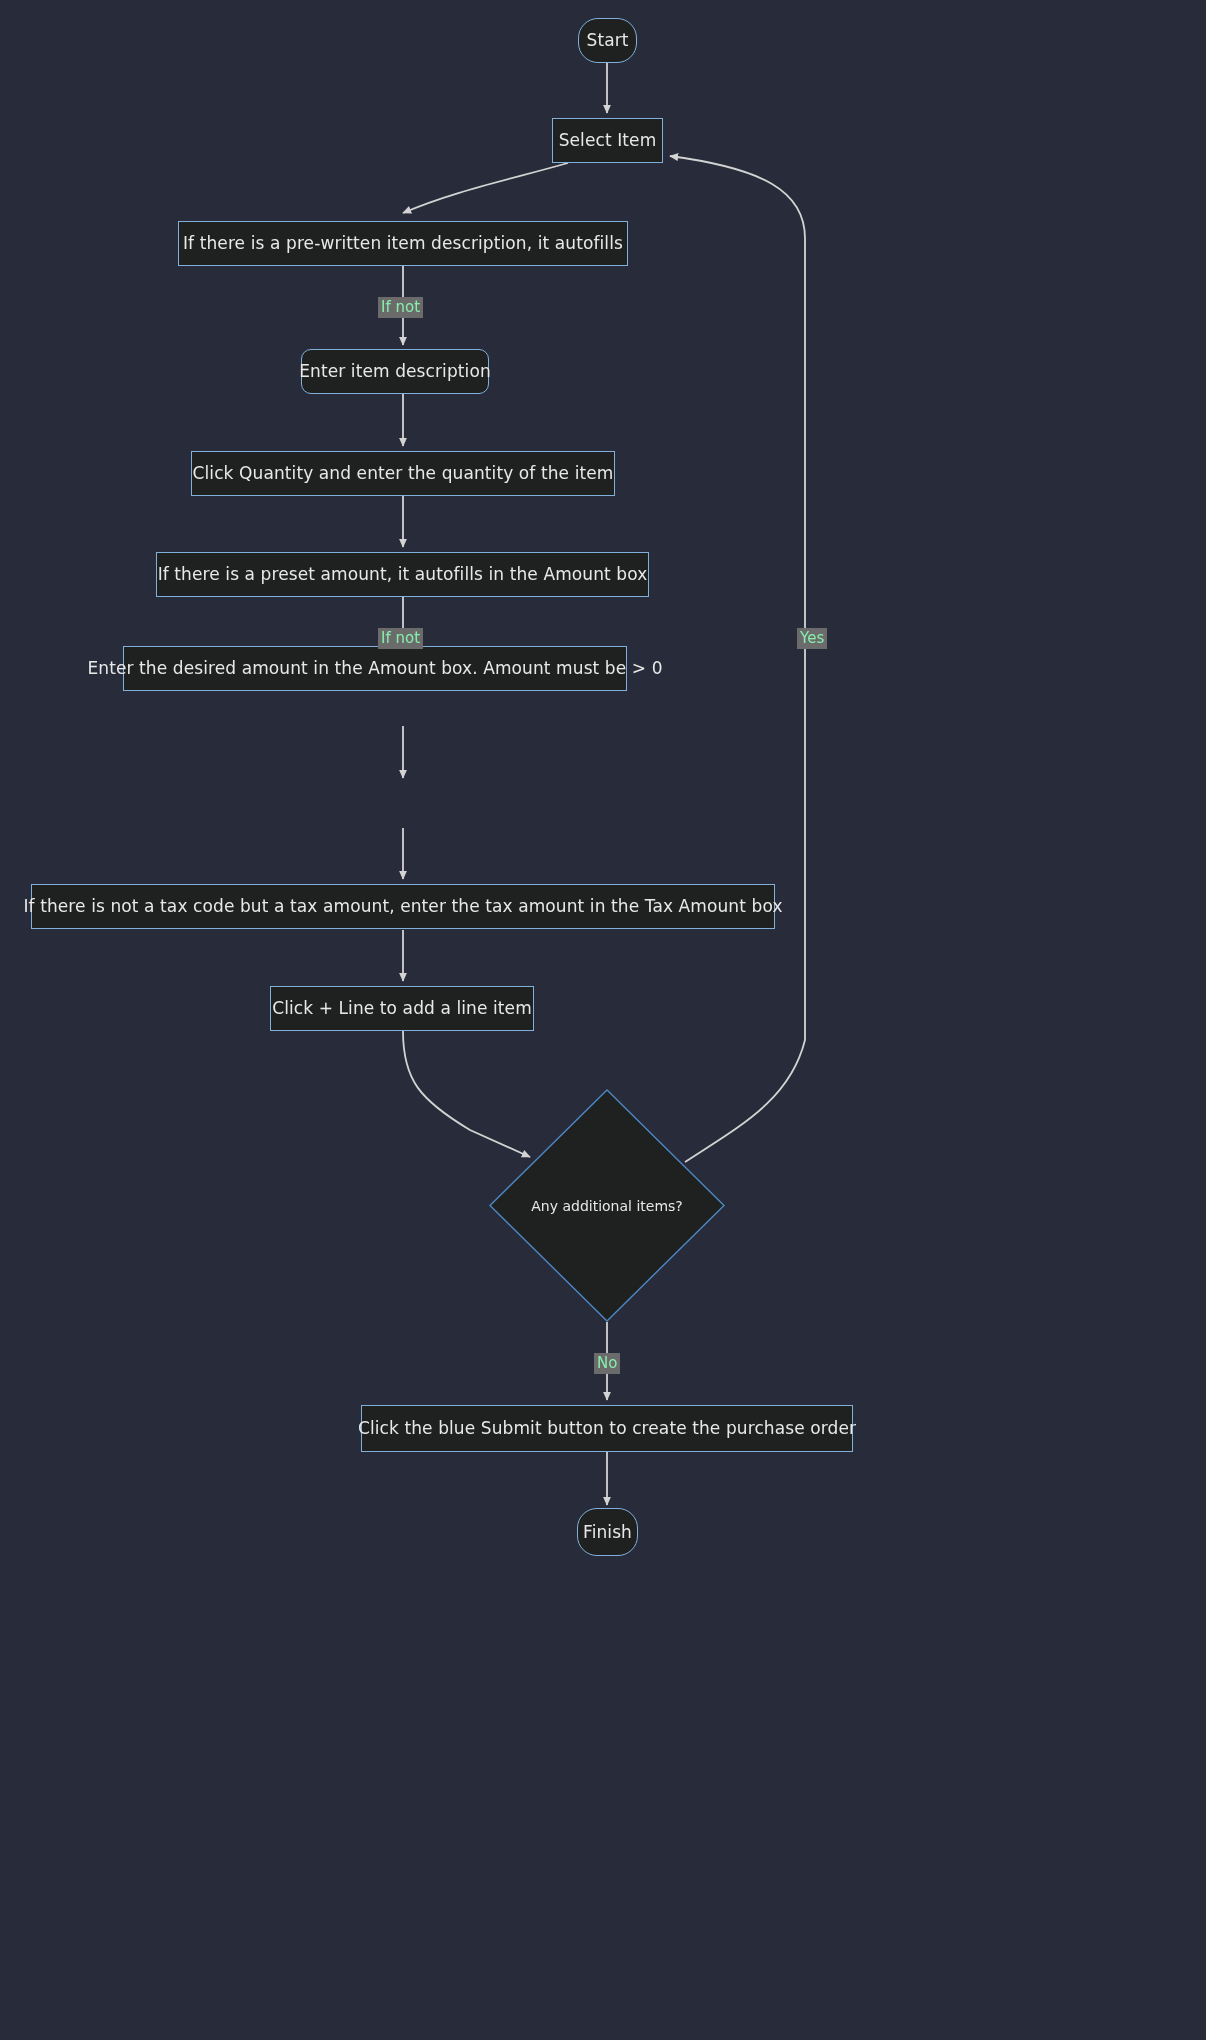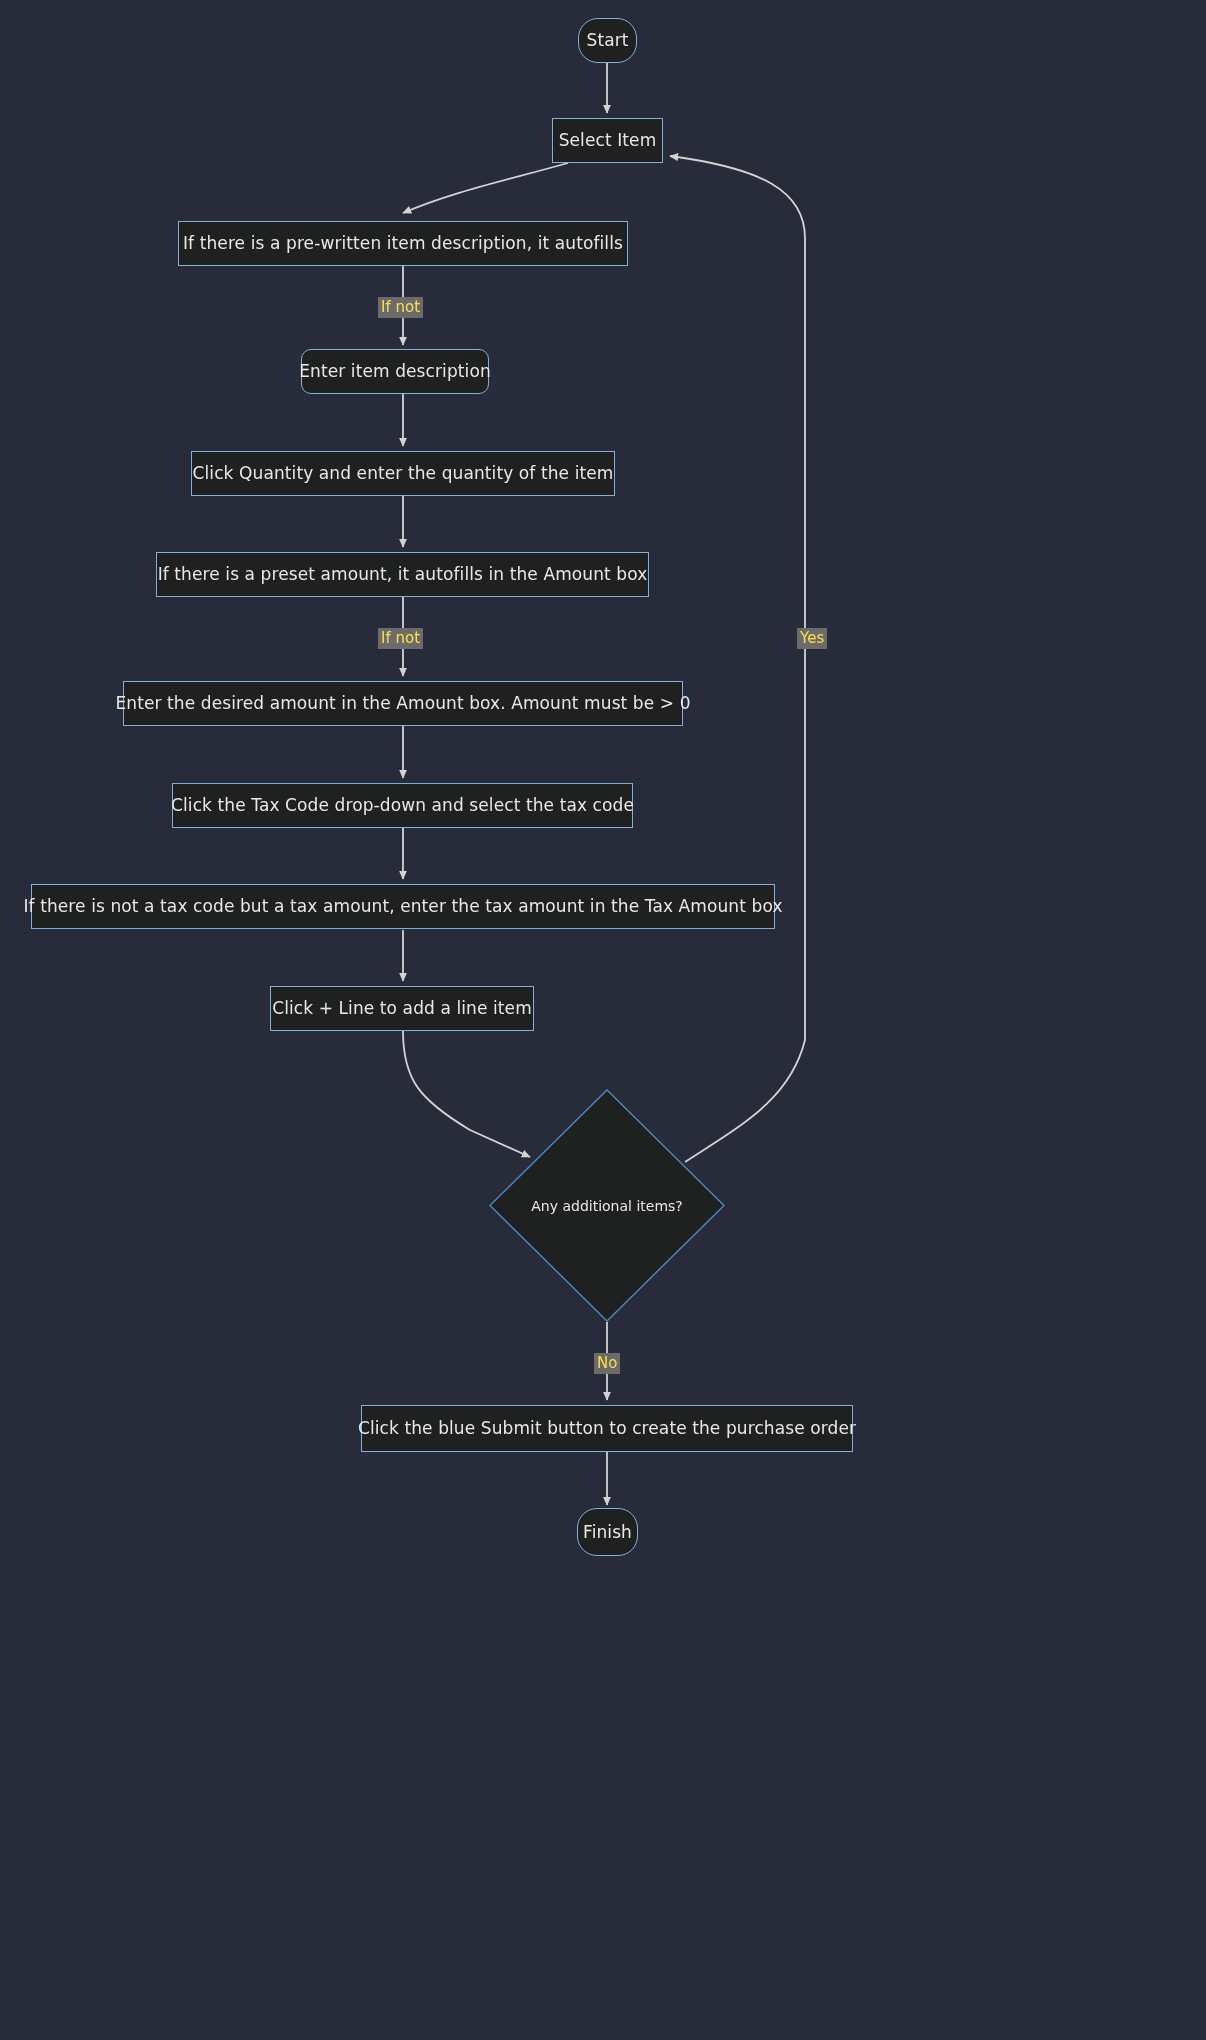--- a/index.html
+++ b/index.html
@@ -32,21 +32,21 @@
   .diamond-label{
     position:absolute;left:0;top:0;width:100%;height:100%;
     display:flex;align-items:center;justify-content:center;
     color:#e8e8e8;font-size:14px;white-space:nowrap;
     pointer-events:none;
   }
 
   .edge-label{
     position:absolute;
     background:#6b6b6b;
-    color:#fde047;
+    color:#86efac;
     font-size:15px;
     line-height:1.25;
     padding:1px 3px;
     white-space:nowrap;
   }
 </style>
 </head>
 <body>
 
 <div id="stage">
@@ -104,27 +104,24 @@
   </div>
 
   <div class="node" style="left:191px;top:451px;width:424px;height:45px;">
     <span>Click Quantity and enter the quantity of the item</span>
   </div>
 
   <div class="node" style="left:156px;top:552px;width:493px;height:45px;">
     <span>If there is a preset amount, it autofills in the Amount box</span>
   </div>
 
-  <div class="node" style="left:123px;top:681px;width:560px;height:45px;">
+  <div class="node" style="left:123px;top:646px;width:504px;height:45px;">
     <span>Enter the desired amount in the Amount box. Amount must be &gt; 0</span>
   </div>
 
-  <div class="node" style="left:172px;top:783px;width:461px;height:45px;">
-    <span>Click the Tax Code drop-down and select the tax code</span>
-  </div>
 
   <div class="node" style="left:270px;top:986px;width:264px;height:45px;">
     <span>Click + Line to add a line item</span>
   </div>
 
   <div class="node" style="left:31px;top:884px;width:744px;height:45px;">
     <span>If there is not a tax code but a tax amount, enter the tax amount in the Tax Amount box</span>
   </div>
 
   <div class="diamond-wrap" style="left:489px;top:1089px;width:236px;height:233px;">

